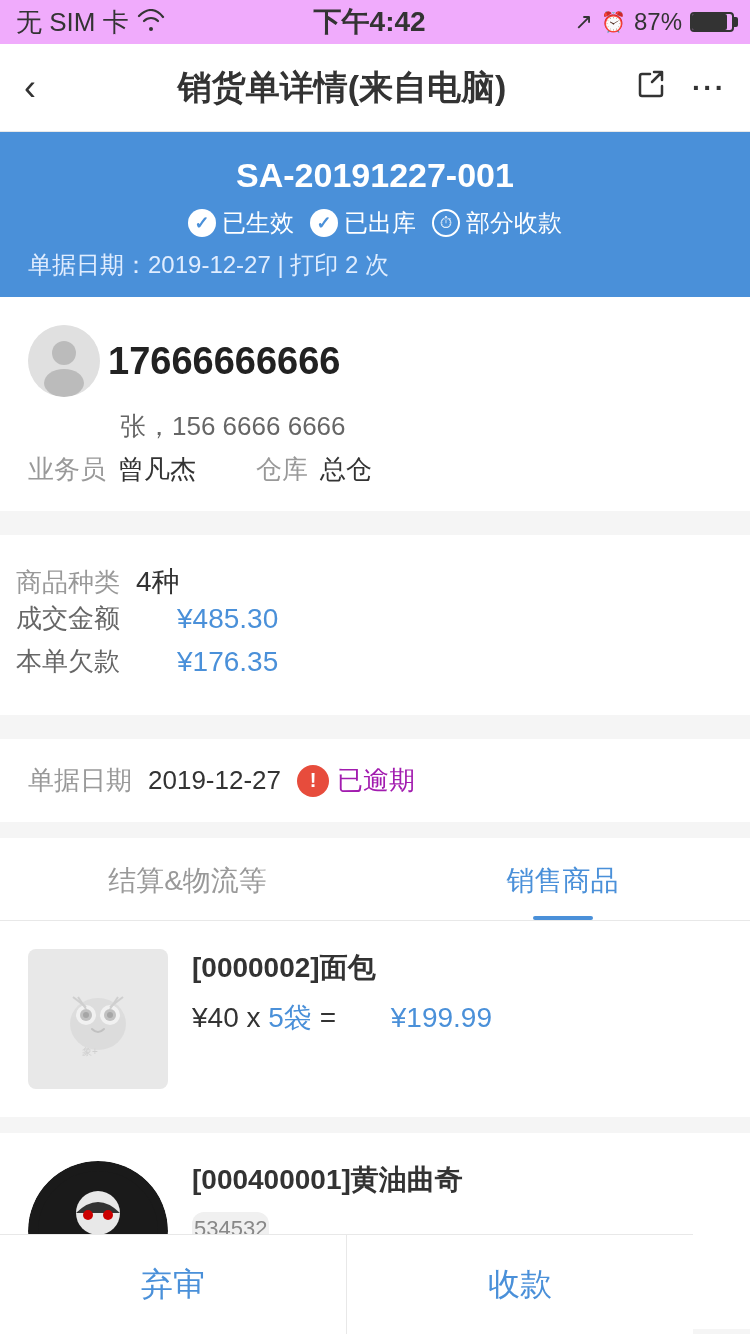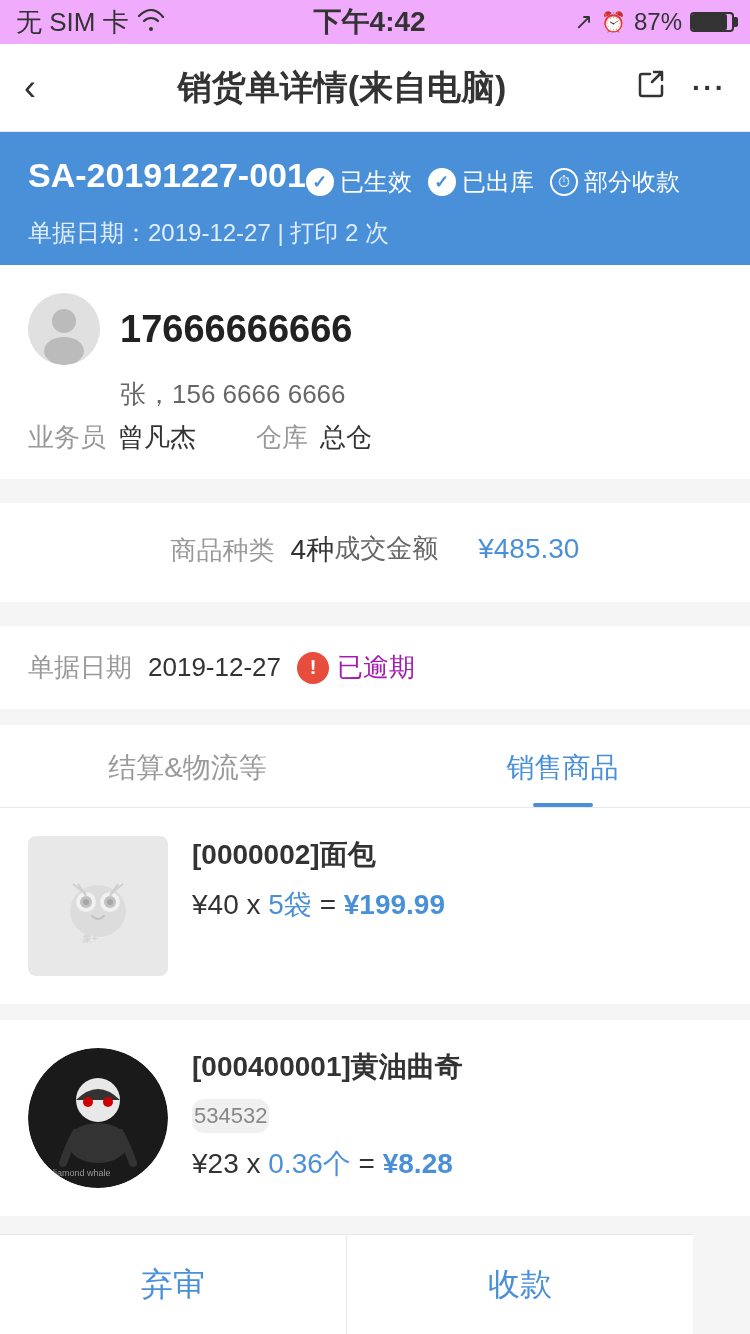--- a/index.html
+++ b/index.html
@@ -120,21 +120,21 @@
 
     
     .customer-section {
       background: #fff;
       padding: 28px 28px 24px;
       margin-top: 0;
     }
     .customer-top {
       display: flex;
       align-items: center;
-      gap: 20px;
+      gap: 8px;
       margin-bottom: 12px;
     }
     .avatar {
       width: 72px; height: 72px;
       border-radius: 50%;
       background: #e8e8e8;
       display: flex; align-items: center; justify-content: center;
       overflow: hidden;
     }
     .customer-name {
@@ -158,34 +158,35 @@
     .staff-item { display: flex; gap: 12px; }
     .staff-label { color: #999; }
     .staff-value { color: #333; }
 
     
     .stats-section {
       background: #fff;
       margin-top: 16px;
       padding: 28px 16px;
       display: flex;
-      justify-content: center;
+      justify-content: space-between;
       align-items: flex-start;
+      flex-direction: column;
     }
     .stats-left {}
     .stats-left-row { display: flex; align-items: center; gap: 16px; }
     .stats-label { font-size: 26px; color: #999; }
     .stats-value { font-size: 28px; color: #333; font-weight: 500; }
     .stats-right {}
     .stats-amount-row {
       display: flex;
       justify-content: space-between;
       align-items: center;
       margin-bottom: 8px;
-      gap: 40px;
+      gap: 57px;
     }
     .amount-label { font-size: 26px; color: #666; }
     .amount-value { font-size: 28px; color: #4A90D9; font-weight: 500; }
 
     
     .due-section {
       background: #fff;
       margin-top: 16px;
       padding: 24px 28px;
       display: flex;
@@ -287,21 +288,21 @@
       font-size: 22px;
       padding: 4px 2px;
       border-radius: 12px;
       margin-bottom: 12px;
     }
     .product-price-row {
       font-size: 28px;
       color: #333;
     }
     .price-highlight { color: #4A90D9; }
-    .price-total { color: #4A90D9; font-weight: 700; }
+    .price-total { color: #4A90D9; font-weight: 400; margin-left: 47px; }
 
     
     .bottom-bar {
       position: fixed;
       bottom: 0; left: 0; right: 0;
       width: 693px;
       height: 100px;
       background: #fff;
       border-top: 1px solid #e8e8e8;
       display: flex;
@@ -317,21 +318,22 @@
     .bottom-btn-cancel { color: #4A90D9; }
     .bottom-btn-confirm { color: #4A90D9; }
     .bottom-divider { width: 1px; background: #e8e8e8; }
 
     
     .owl-svg { width: 80px; height: 80px; opacity: 0.4; }
 
     .header-top-row {
       display: flex;
       align-items: center;
-      justify-content: flex-start;
+      justify-content: center;
+      flex-direction: column;
     }
     .badges-row {
       display: flex;
       gap: 16px;
     }
   </style>
 </head>
 <body>
 
 <div class="status-bar">
@@ -421,20 +423,24 @@
   <div class="stats-left">
     <div class="stats-left-row">
       <span class="stats-label">商品种类</span>
       <span class="stats-value">4种</span>
     </div>
   </div>
   <div class="stats-right">
     <div class="stats-amount-row">
       <span class="amount-label">成交金额</span>
       <span class="amount-value">¥485.30</span>
+    </div>
+    <div class="stats-amount-row">
+      <span class="amount-label">本单欠款</span>
+      <span class="amount-value">¥176.35</span>
     </div>
   </div>
 </div>
 
 <div class="due-section" style="border-top: 8px solid #f5f5f5;">
   <span class="due-label">单据日期</span>
   <span class="due-date">2019-12-27</span>
   <div class="overdue-badge">
     <div class="overdue-icon">!</div>
     <span class="overdue-text">已逾期</span>

